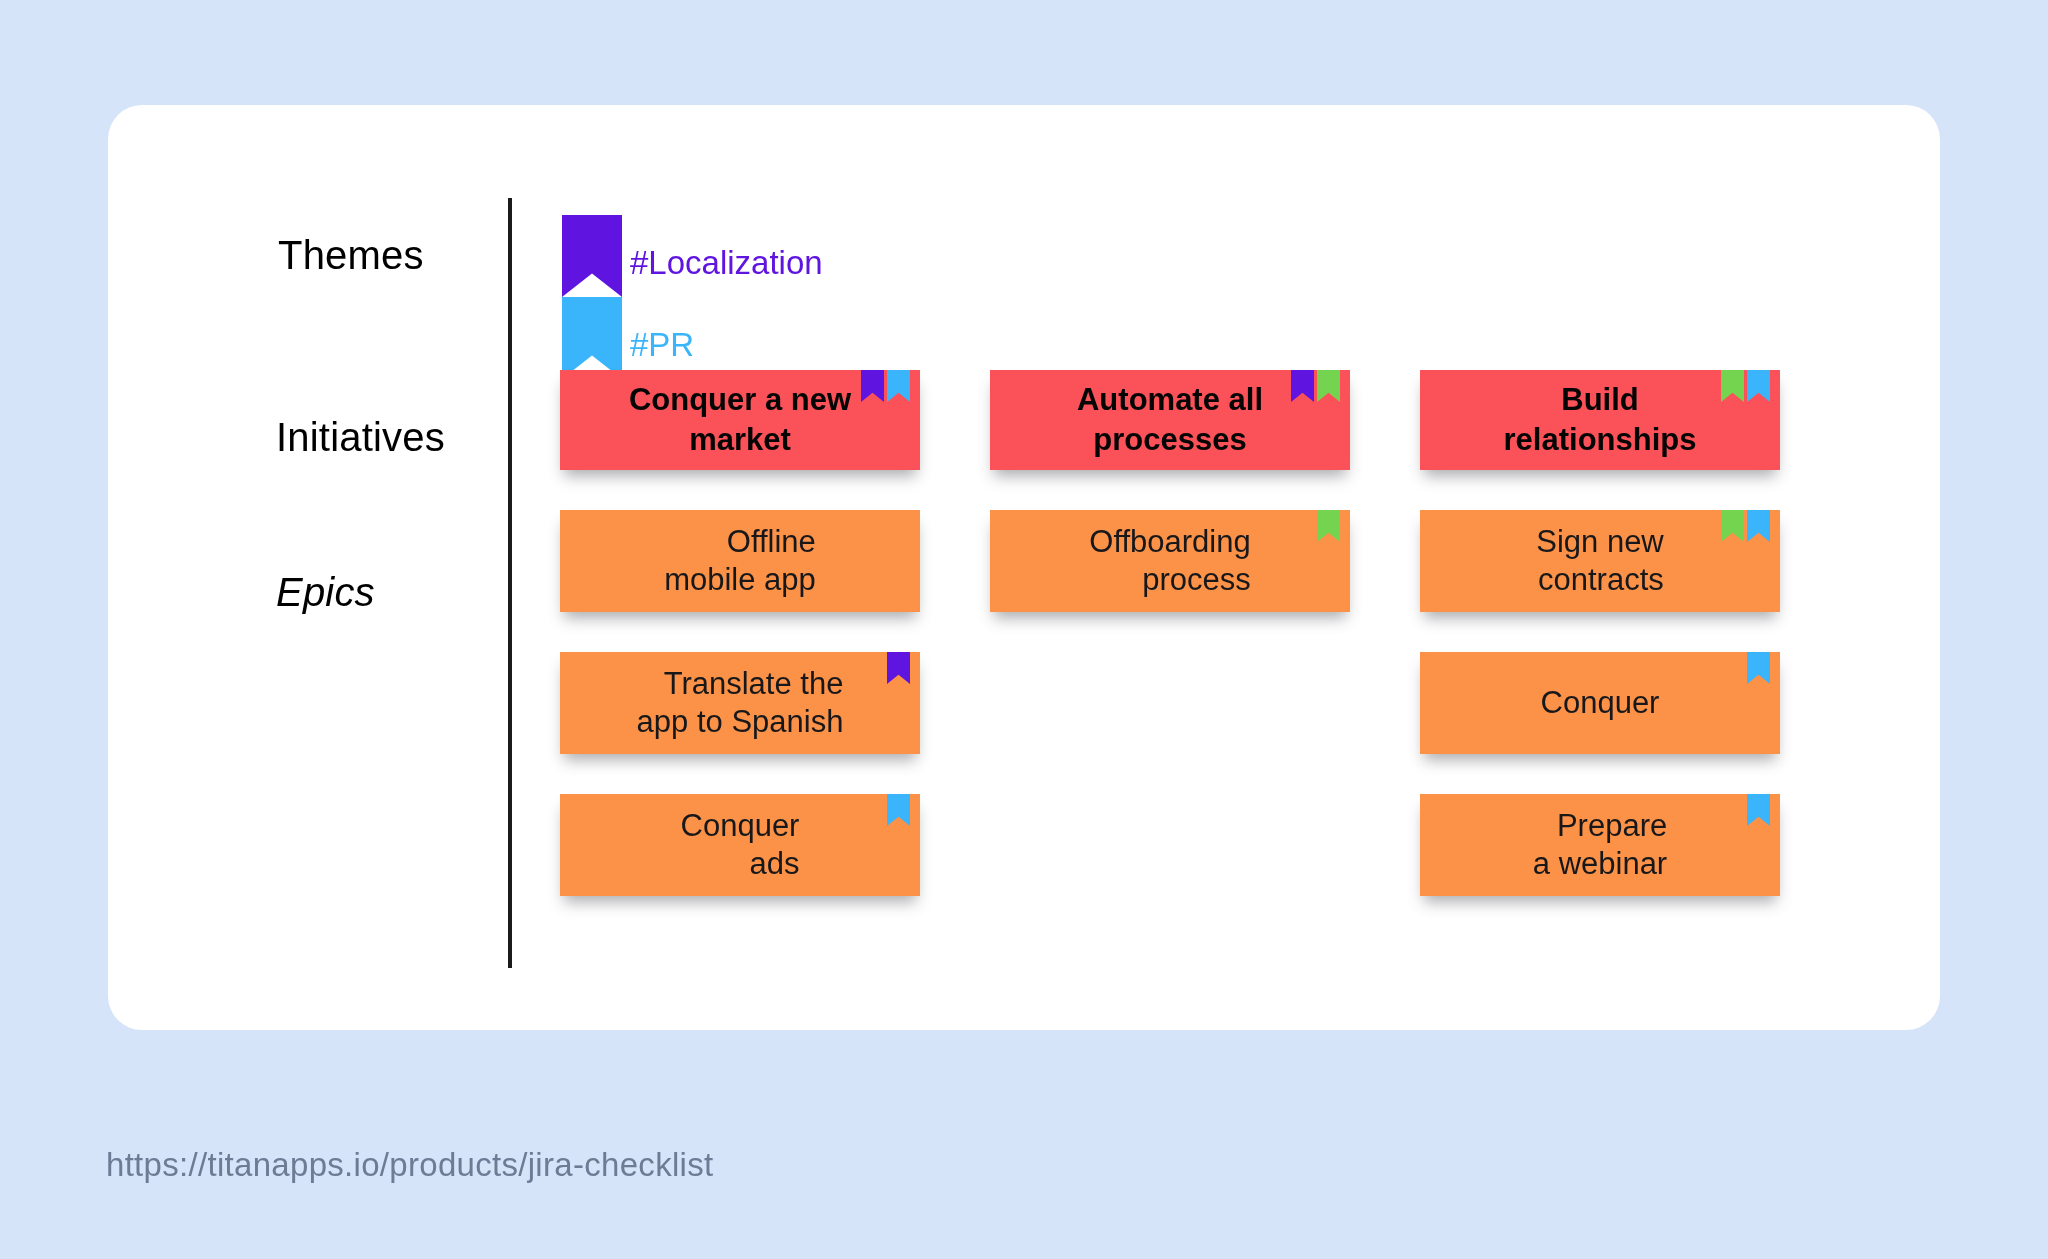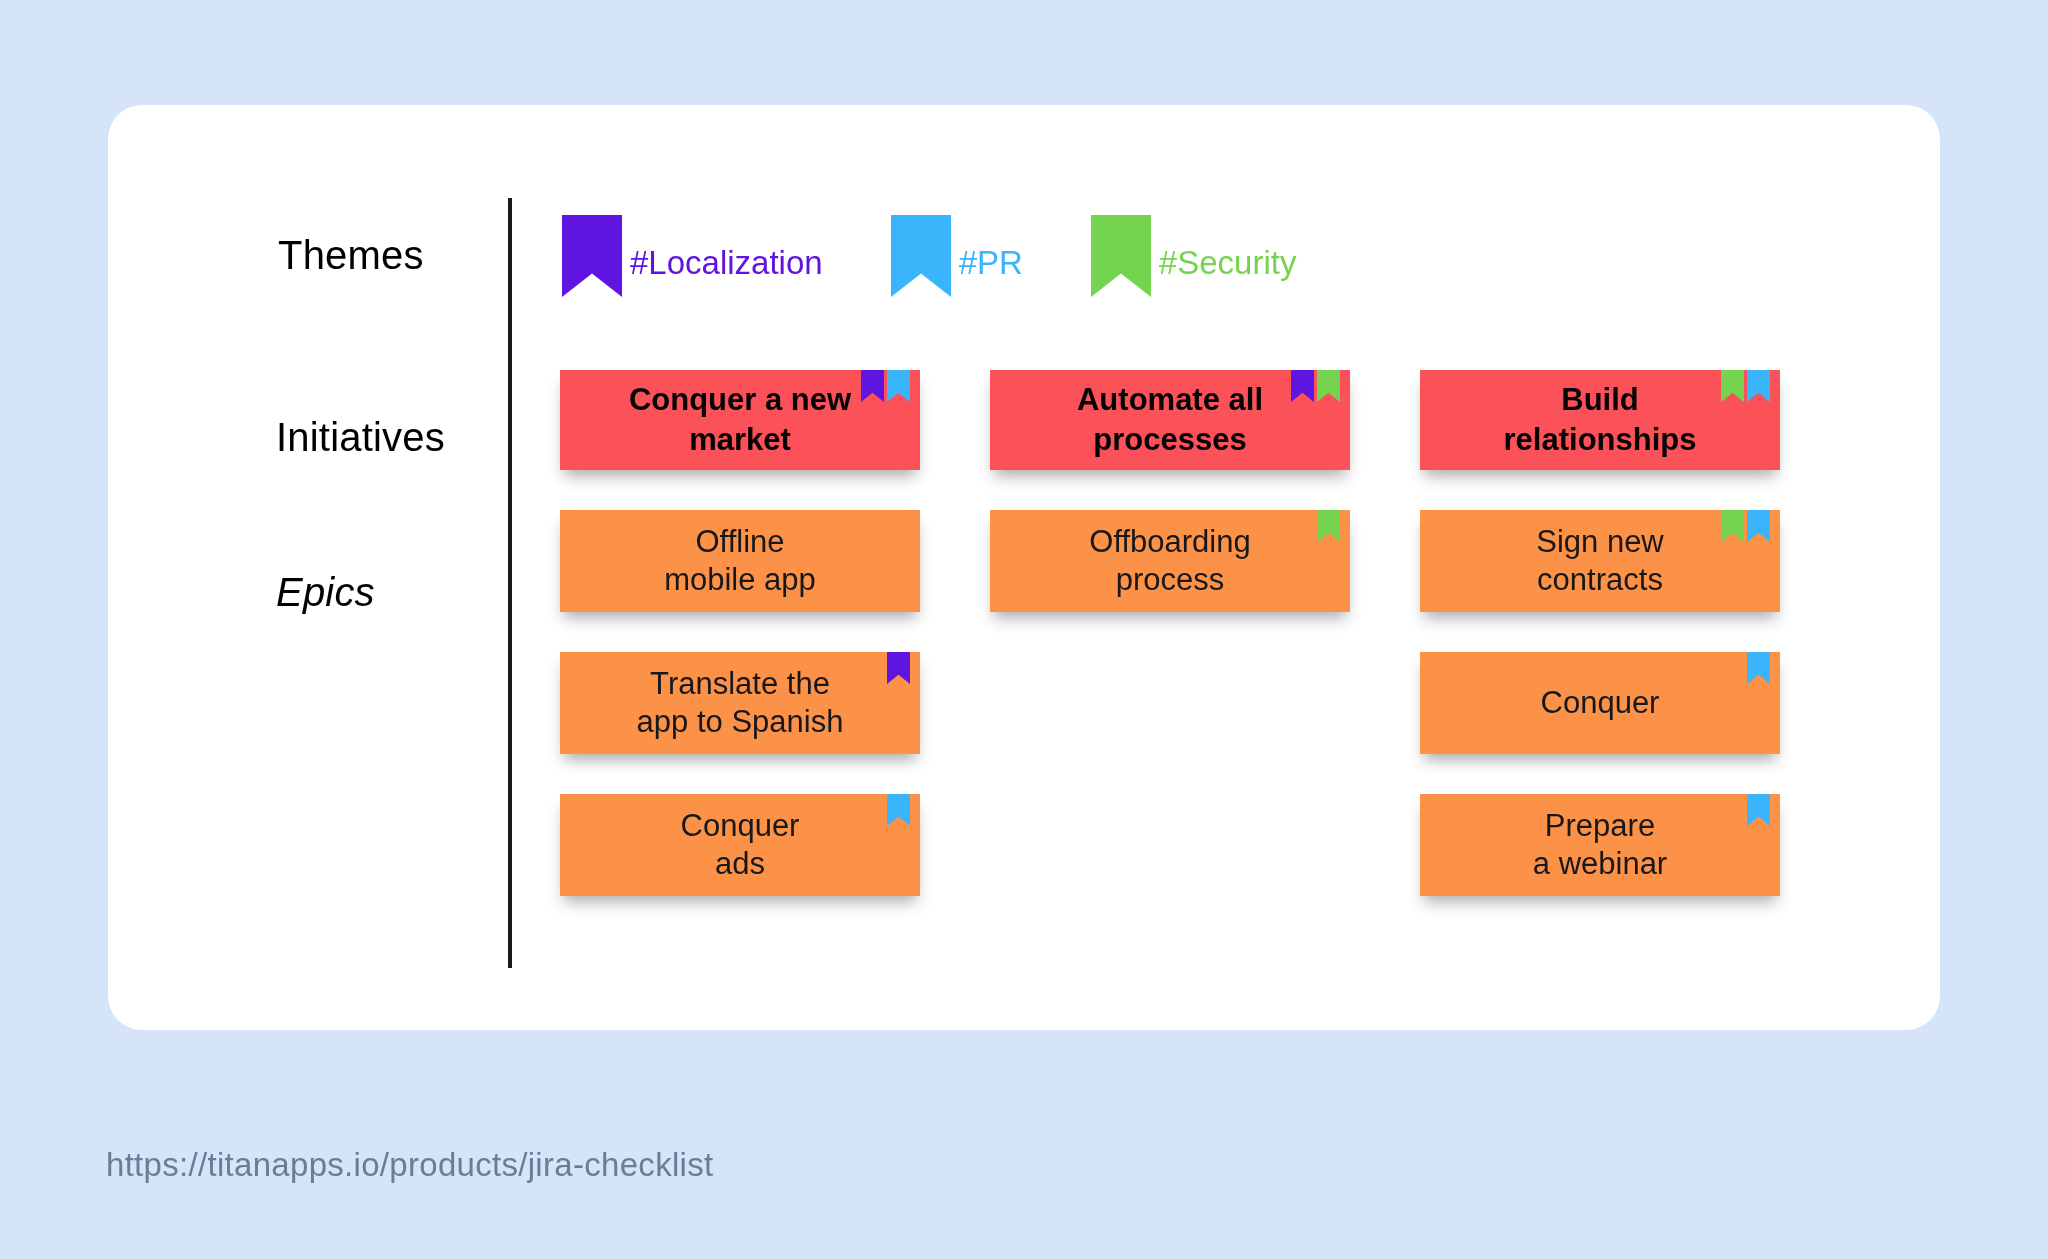--- a/index.html
+++ b/index.html
@@ -56,20 +56,21 @@
   .row-label.epics       { left: 276px; top: 570px; font-style: italic; }
 
   
   .legend {
     position: absolute;
     left: 562px;
     top: 215px;
     display: flex;
     align-items: flex-start;
     gap: 0;
+    flex-direction: column;
   }
   .legend-item {
     display: flex;
     align-items: center;
     margin-right: 68px;
   }
   .legend-item:last-child { margin-right: 0; }
 
   .ribbon-big {
     width: 60px;
@@ -115,20 +116,21 @@
     line-height: 1.28;
   }
 
   .sticky-epic {
     height: 102px;
     background: #fb9248;
     color: #18181b;
     font-size: 31px;
     font-weight: 400;
     line-height: 1.24;
+    text-align: right;
   }
 
   .sticky-empty {
     height: 102px;
     background: transparent;
     box-shadow: none;
   }
 
   .sticky-label { display: block; white-space: pre-line; }
 

